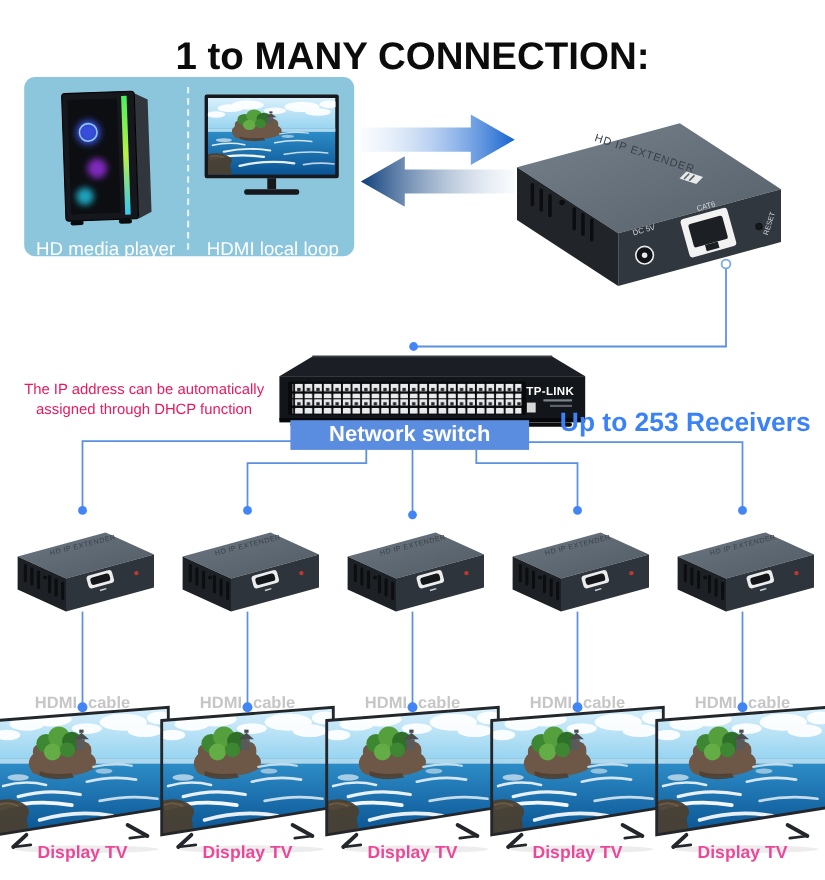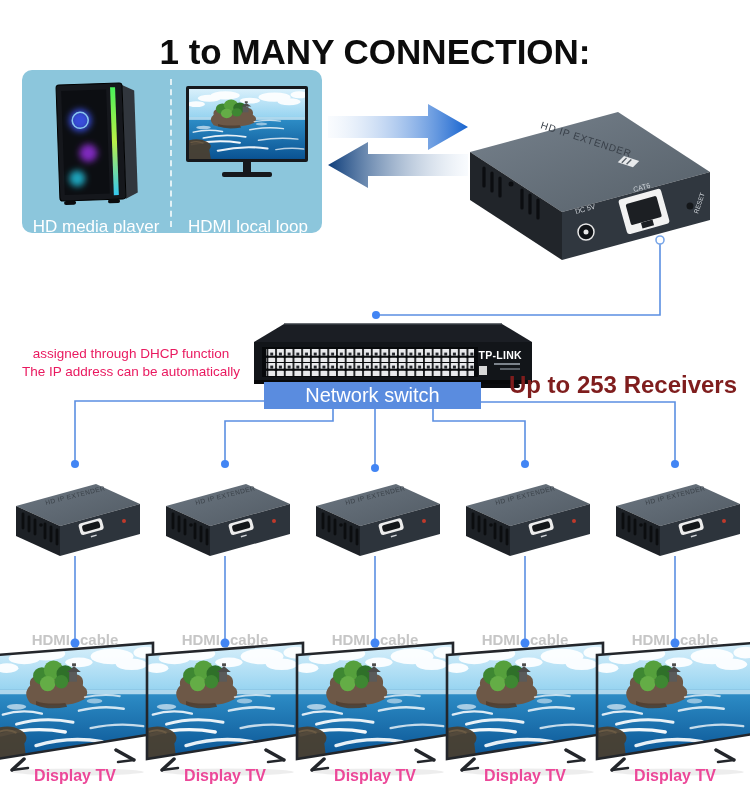--- a/index.html
+++ b/index.html
@@ -13,22 +13,22 @@
   .source-panel{left:22px;top:70px;width:300px;height:163px;background:#8cc6dc;border-radius:10px;}
   .divider{left:148px;top:9px;height:148px;border-left:2px dashed rgba(255,255,255,.75);}
   .panel-label{top:146px;width:136px;text-align:center;color:#fff;font-size:17px;line-height:1.25;}
   .panel-label.l{left:6px;}
   .panel-label.r{left:158px;}
   
   .dhcp-note{left:10px;top:345px;width:242px;text-align:center;color:#e9195f;
              font-size:13.5px;font-weight:500;line-height:1.35;}
   
   .banner{left:264px;top:382px;width:217px;height:27px;background:#5a8cdf;display:flex;
-          align-items:center;justify-content:center;color:#fff;font-size:20px;z-index:3;}
-  .receivers-note{left:498px;top:371px;width:250px;text-align:center;color:#7f1d1d;
+          align-items:center;justify-content:center;color:#fff;font-size:20px;z-index:3;font-weight:bold;}
+  .receivers-note{left:498px;top:371px;width:250px;text-align:center;color:#3b82f6;
                   font-size:24px;font-weight:bold;z-index:3;}
   
   .cable-label{top:591px;width:150px;text-align:center;color:#c6c6c6;font-size:15px;
                font-weight:600;z-index:4;margin-top:40px;}
   .cable-label span{display:inline-block;}
   .cable-label .w1{margin-right:10px;}
   .tv-label{top:767px;width:150px;text-align:center;color:#ec4899;font-size:16px;
             font-weight:600;z-index:4;}
   .wires{left:0;top:0;z-index:0;}
   .dev{z-index:1;}
@@ -253,22 +253,22 @@
     <g transform="translate(160,98) rotate(-15.5)">
       <rect x="0" y="0" width="44" height="36" rx="3" fill="#f2f2f2"></rect>
       <rect x="6" y="6" width="32" height="22" rx="2" fill="#1c1f23"></rect>
       <rect x="16" y="28" width="12" height="6" fill="#1c1f23"></rect>
     </g>
     <circle cx="232" cy="104" r="3.5" fill="#14171a"></circle>
     <text x="240" y="112" transform="rotate(-72 240 112)" font-size="6.5" fill="#cfd4d9" font-family="Liberation Sans, sans-serif">RESET</text>
   </svg>
 
   <div class="abs dhcp-note">
+    <div>The IP address can be automatically</div>
     <div>assigned through DHCP function</div>
-    <div>The IP address can be automatically</div>
   </div>
 
   <svg class="abs dev" style="left:250px;top:318px" width="285" height="82" viewBox="0 0 285 82">
     <polygon points="34,6 252,6 282,24 4,24" fill="#1b1e24"></polygon>
     <line x1="34" y1="6" x2="252" y2="6" stroke="#3a3f46" stroke-width="1.5"></line>
     <rect x="4" y="24" width="278" height="40" fill="#121519"></rect>
     <rect x="4" y="62" width="278" height="4" fill="#070809"></rect>
     <rect x="14" y="66" width="50" height="4" rx="2" fill="#0a0b0d"></rect>
     <rect x="220" y="66" width="50" height="4" rx="2" fill="#0a0b0d"></rect>
     <rect x="12" y="29" width="216" height="30" fill="#07090b"></rect>

